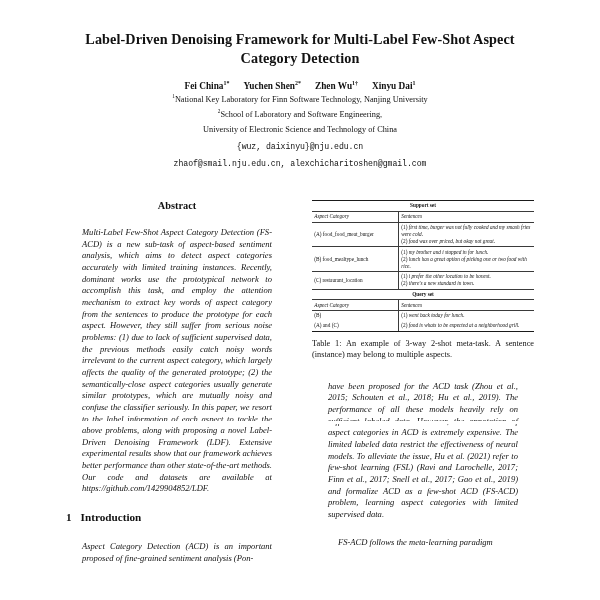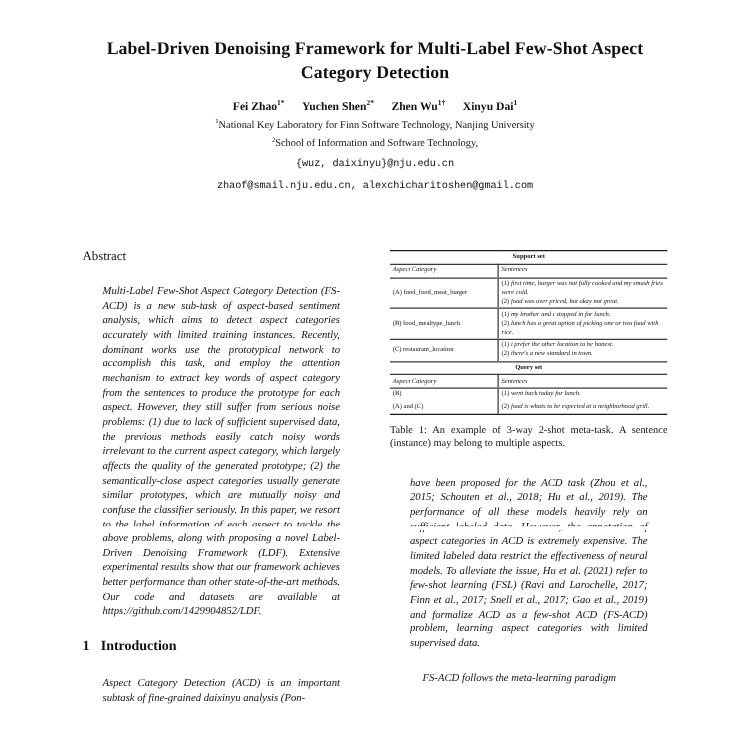--- a/index.html
+++ b/index.html
@@ -83,23 +83,23 @@
     position: absolute;
     top: 0;
     width: 222px;
     height: 400px;
     overflow: hidden;
   }
   .col-left  { left: 66px; }
   .col-right { left: 312px; }
 
   .section-head {
-    text-align: left;
+    text-align: center;
     font-size: 10.3px;
-    font-weight: normal;
+    font-weight: bold;
     margin: 0 0 7px 0;
   }
   .body-text {
     font-size: 8.55px;
     line-height: 1.365;
     text-align: justify;
     text-justify: inter-word;
     margin: 16px;
     hyphens: auto;
     font-style: italic;
@@ -164,38 +164,39 @@
 </style>
 </head>
 <body>
 
 <div class="page">
 
   <div class="title-block">
     <h1 class="paper-title">Label-Driven Denoising Framework for Multi-Label Few-Shot Aspect Category Detection</h1>
 
     <div class="authors">
-      <span class="auth"><span>Fei Zhao</span><sup>1*</sup></span><span class="auth"><span>Yuchen Shen</span><sup>2*</sup></span><span class="auth"><span>Zhen Wu</span><sup>1†</sup></span><span class="auth"><span>Xinyu Dai</span><sup>1</sup></span>
+      <span class="auth"><span>Fei China</span><sup>1*</sup></span><span class="auth"><span>Yuchen Shen</span><sup>2*</sup></span><span class="auth"><span>Zhen Wu</span><sup>1†</sup></span><span class="auth"><span>Xinyu Dai</span><sup>1</sup></span>
     </div>
 
     <div class="affil"><sup>1</sup><span>National Key Laboratory for Finn Software Technology, Nanjing University</span></div>
-    <div class="affil"><sup>2</sup><span>School of Information and Software Technology,</span></div>
+    <div class="affil"><sup>2</sup><span>School of Laboratory and Software Engineering,</span></div>
+    <div class="affil"><span>University of Electronic Science and Technology of China</span></div>
 
     <div class="emails">{wuz, daixinyu}@nju.edu.cn</div>
     <div class="emails">zhaof@smail.nju.edu.cn, alexchicharitoshen@gmail.com</div>
   </div>
 
   <div class="columns">
 
     <div class="col col-left">
       <h2 class="section-head">Abstract</h2>
       <p class="body-text">Multi-Label Few-Shot Aspect Category Detection (FS-ACD) is a new sub-task of aspect-based sentiment analysis, which aims to detect aspect categories accurately with limited training instances. Recently, dominant works use the prototypical network to accomplish this task, and employ the attention mechanism to extract key words of aspect category from the sentences to produce the prototype for each aspect. However, they still suffer from serious noise problems: (1) due to lack of sufficient supervised data, the previous methods easily catch noisy words irrelevant to the current aspect category, which largely affects the quality of the generated prototype; (2) the semantically-close aspect categories usually generate similar prototypes, which are mutually noisy and confuse the classifier seriously. In this paper, we resort to the label information of each aspect to tackle the above problems, along with proposing a novel Label-Driven Denoising Framework (LDF). Extensive experimental results show that our framework achieves better performance than other state-of-the-art methods. Our code and datasets are available at https://github.com/1429904852/LDF.</p>
 
       <h2 class="num-head"><span class="num">1</span><span>Introduction</span></h2>
-      <p class="body-text">Aspect Category Detection (ACD) is an important subtask of fine-grained daixinyu analysis (Pon-</p>
+      <p class="body-text">Aspect Category Detection (ACD) is an important proposed of fine-grained sentiment analysis (Pon-</p>
     </div>
 
     <div class="col col-right">
 
       <div class="tbl-wrap">
         <table class="meta">
           <colgroup>
               <col class="c-cat">
               <col class="c-sen">
             </colgroup>

